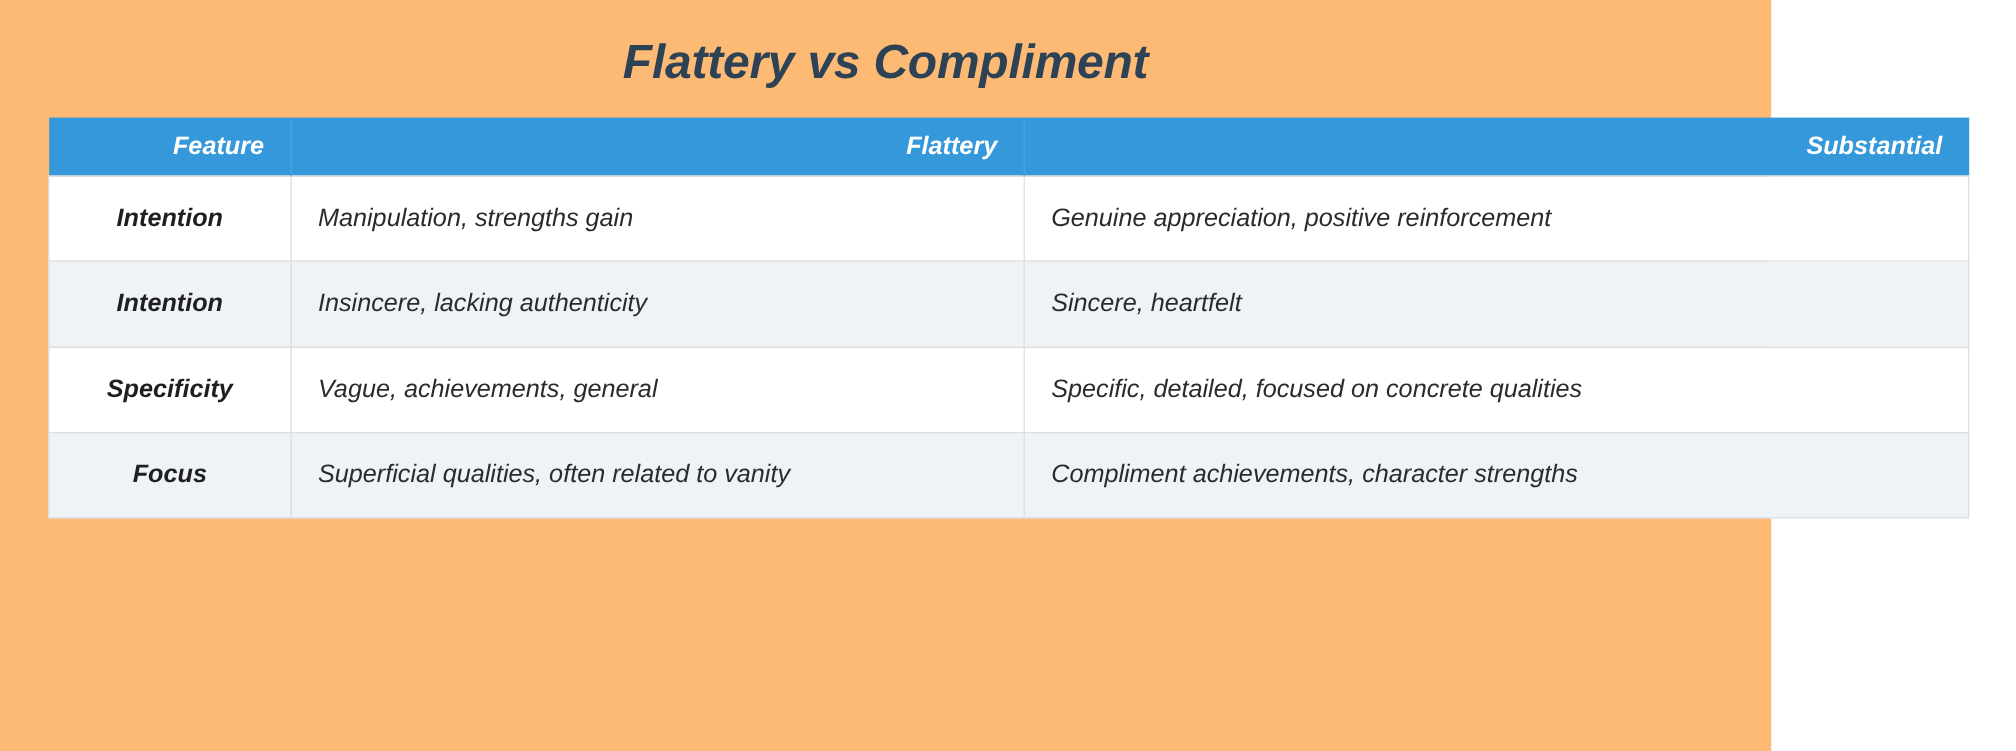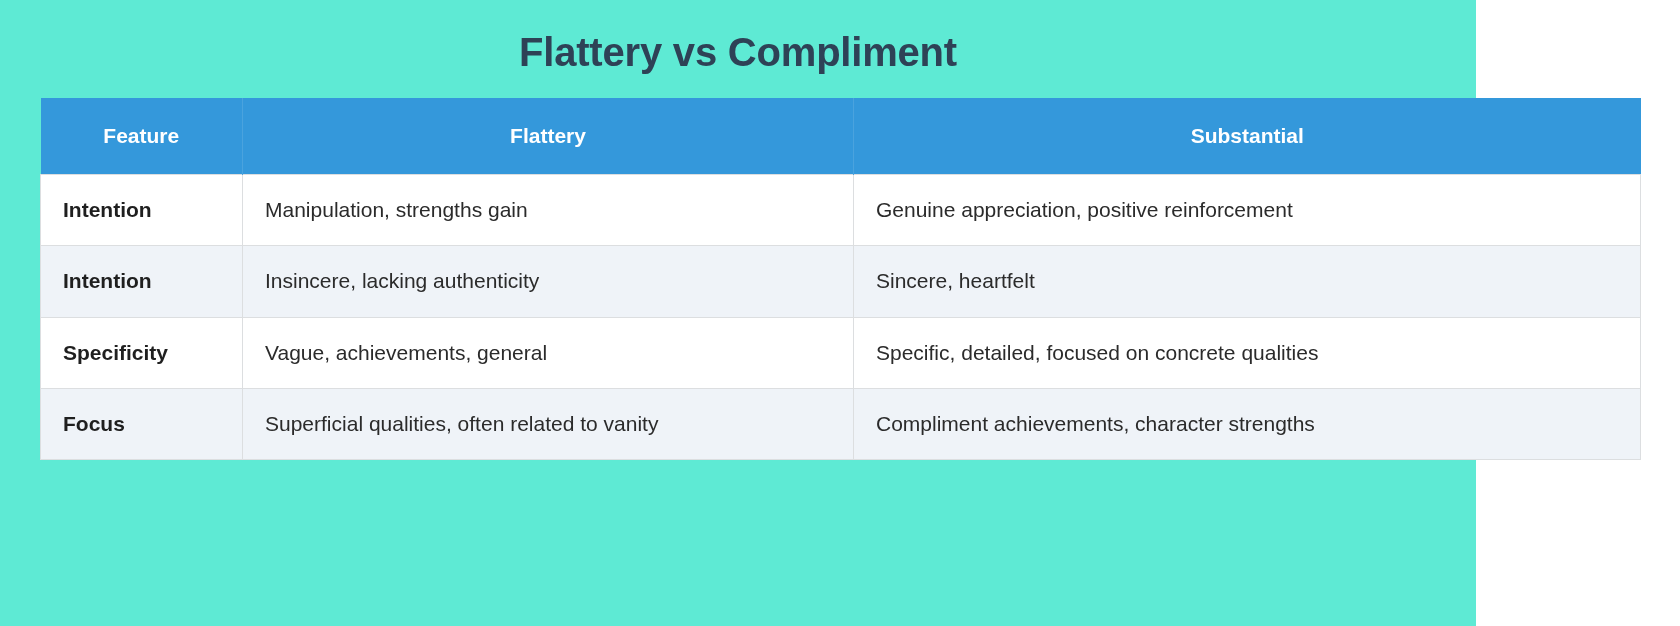--- a/index.html
+++ b/index.html
@@ -13,22 +13,23 @@
     height: 626px;
     overflow: hidden;
     font-family: "Liberation Sans", sans-serif;
     -webkit-font-smoothing: antialiased;
   }
 
   .page {
     width: 1476px;
     height: 626px;
     box-sizing: border-box;
-    background: #5eead4;
+    background: #fdba74;
     position: relative;
+    font-style: italic;
   }
 
   .page-title {
     text-align: center;
     font-family: "Liberation Sans", sans-serif;
     font-size: 40px;
     font-weight: bold;
     color: #2e4256;
     letter-spacing: -0.2px;
     margin: 0;
@@ -51,22 +52,22 @@
 
   table.comparison col.col-feature   { width: 202px; }
   table.comparison col.col-flattery  { width: 611px; }
   table.comparison col.col-compliment{ width: 787px; }
 
   table.comparison thead th {
     background: #3498db;
     color: #ffffff;
     font-size: 21px;
     font-weight: bold;
-    text-align: center;
-    padding: 26px 22px;
+    text-align: right;
+    padding: 12px 22px;
     border-right: 1px solid #4aa3de;
     border-left: 1px solid #4aa3de;
     vertical-align: middle;
     box-sizing: border-box;
     white-space: nowrap;
   }
   table.comparison thead th:first-child { border-left: none; }
   table.comparison thead th:last-child  { border-right: none; }
 
   table.comparison tbody td {
@@ -75,20 +76,21 @@
     padding: 22px 22px;
     border: 1px solid #dcdee0;
     vertical-align: middle;
     box-sizing: border-box;
     line-height: 1.25;
   }
 
   table.comparison tbody td.feature-cell {
     font-weight: bold;
     color: #1f1f1f;
+    text-align: center;
   }
 
   table.comparison tbody tr.row-odd  td { background: #ffffff; }
   table.comparison tbody tr.row-even td { background: #eff3f8; }
 </style>
 </head>
 <body>
 
 <div class="page">
 

